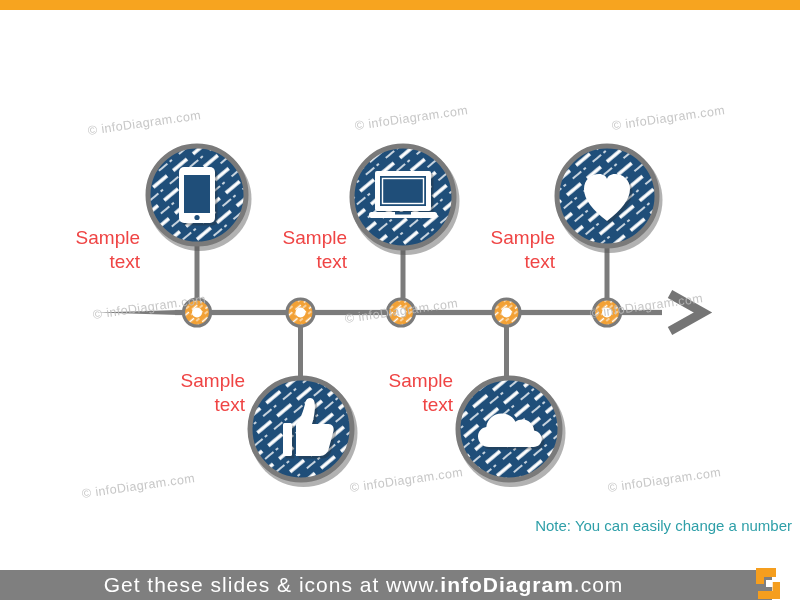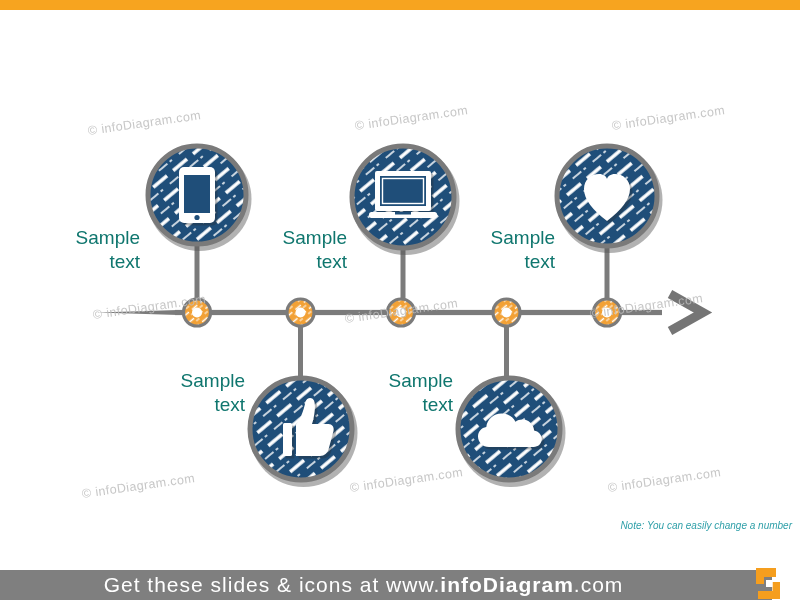--- a/index.html
+++ b/index.html
@@ -1,25 +1,25 @@
 <!DOCTYPE html>
 <html><head>
 <meta charset="utf-8">
 <style>
   html,body{margin:0;padding:0;background:#fff;}
   .slide{position:relative;width:800px;height:600px;background:#ffffff;overflow:hidden;
          font-family:"Liberation Sans", sans-serif;}
   .top-bar{position:absolute;left:0;top:0;width:800px;height:10px;background:#F7A41F;}
   .diagram{position:absolute;left:0;top:0;}
   .label{position:absolute;width:90px;text-align:right;font-size:19px;line-height:24px;
-         color:#0f766e;}
+         color:#ef4444;}
   .wm{position:absolute;font-size:12.5px;color:#bdbdbd;opacity:.85;white-space:nowrap;
       transform:rotate(-8deg);transform-origin:left center;letter-spacing:.4px;}
-  .note{position:absolute;right:8px;top:516px;text-align:right;font-size:10px;
-        line-height:20px;color:#2E9FA8;font-style:italic;}
+  .note{position:absolute;right:8px;top:516px;text-align:right;font-size:15px;
+        line-height:20px;color:#2E9FA8;}
   .footer{position:absolute;left:0;bottom:0;width:772px;height:30px;background:#7F7F7F;
           display:flex;align-items:center;justify-content:center;padding-right:45px;
           box-sizing:border-box;}
   .footer-text{color:#ffffff;font-size:21px;letter-spacing:1px;white-space:nowrap;cursor:pointer;}
   .footer-text b{font-weight:bold;}
   .logo{position:absolute;right:18px;top:568px;cursor:pointer;}
 </style>
 </head>
 <body>
 

